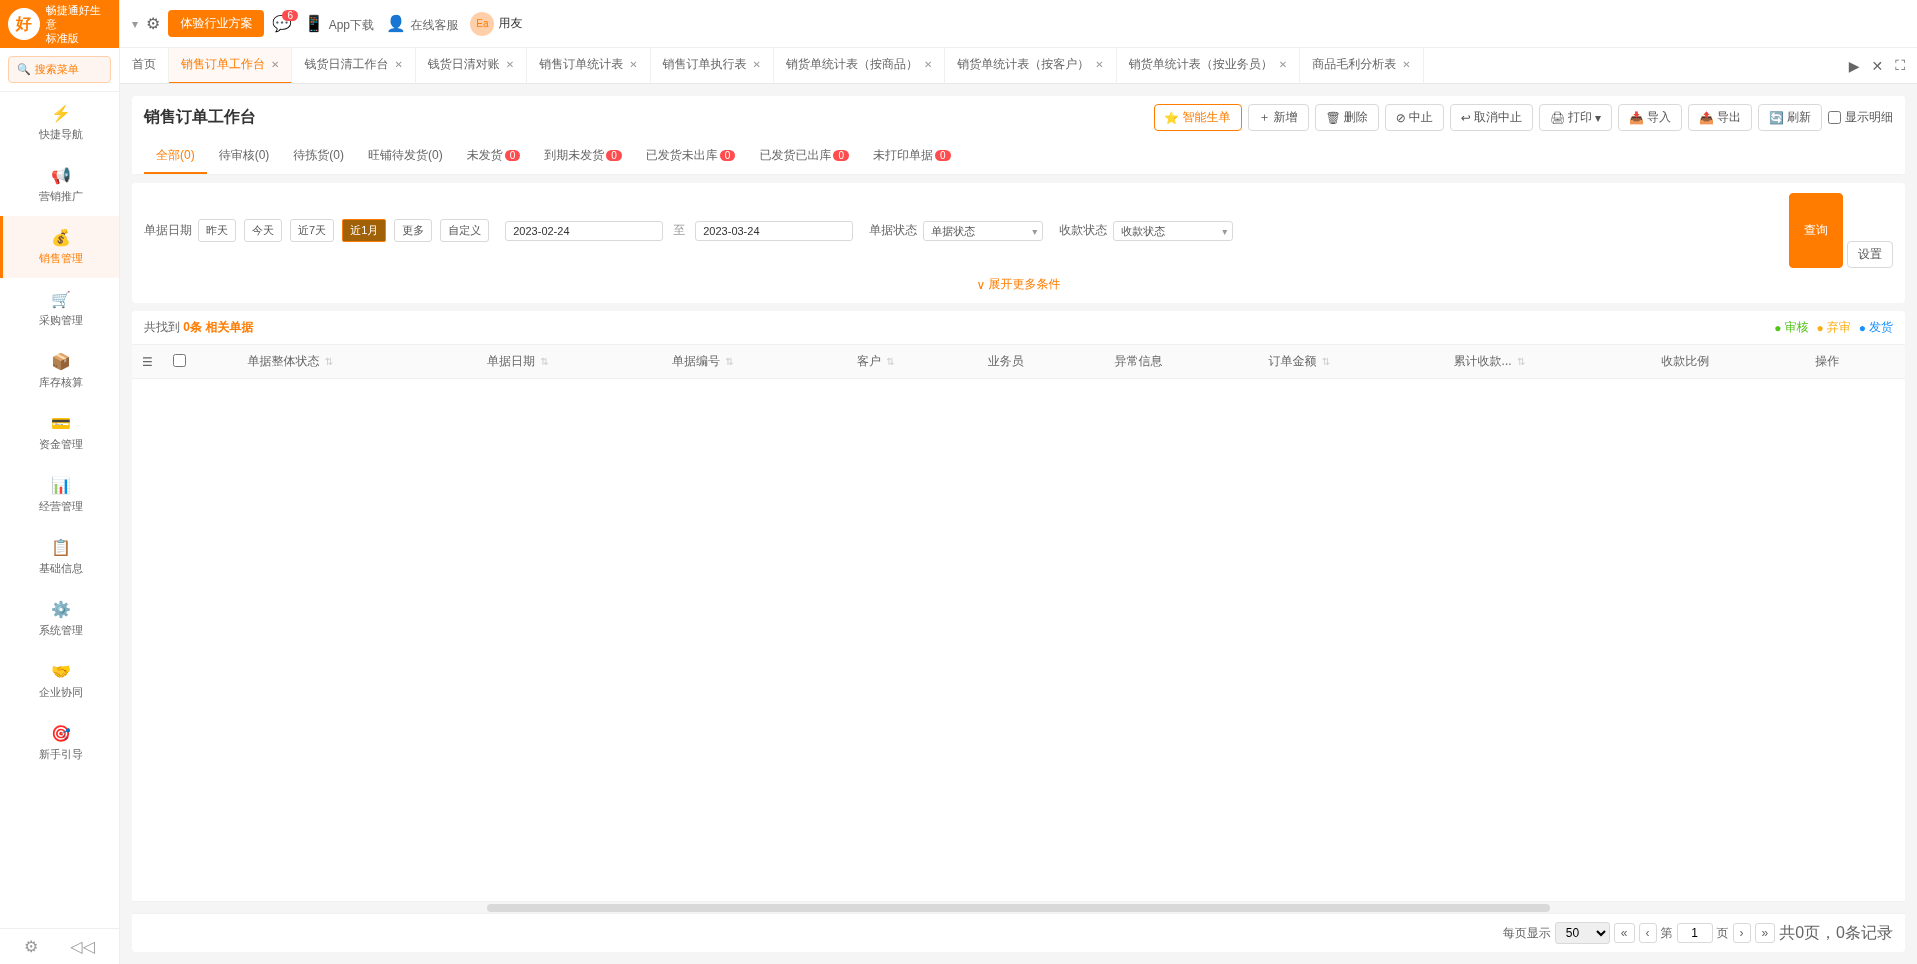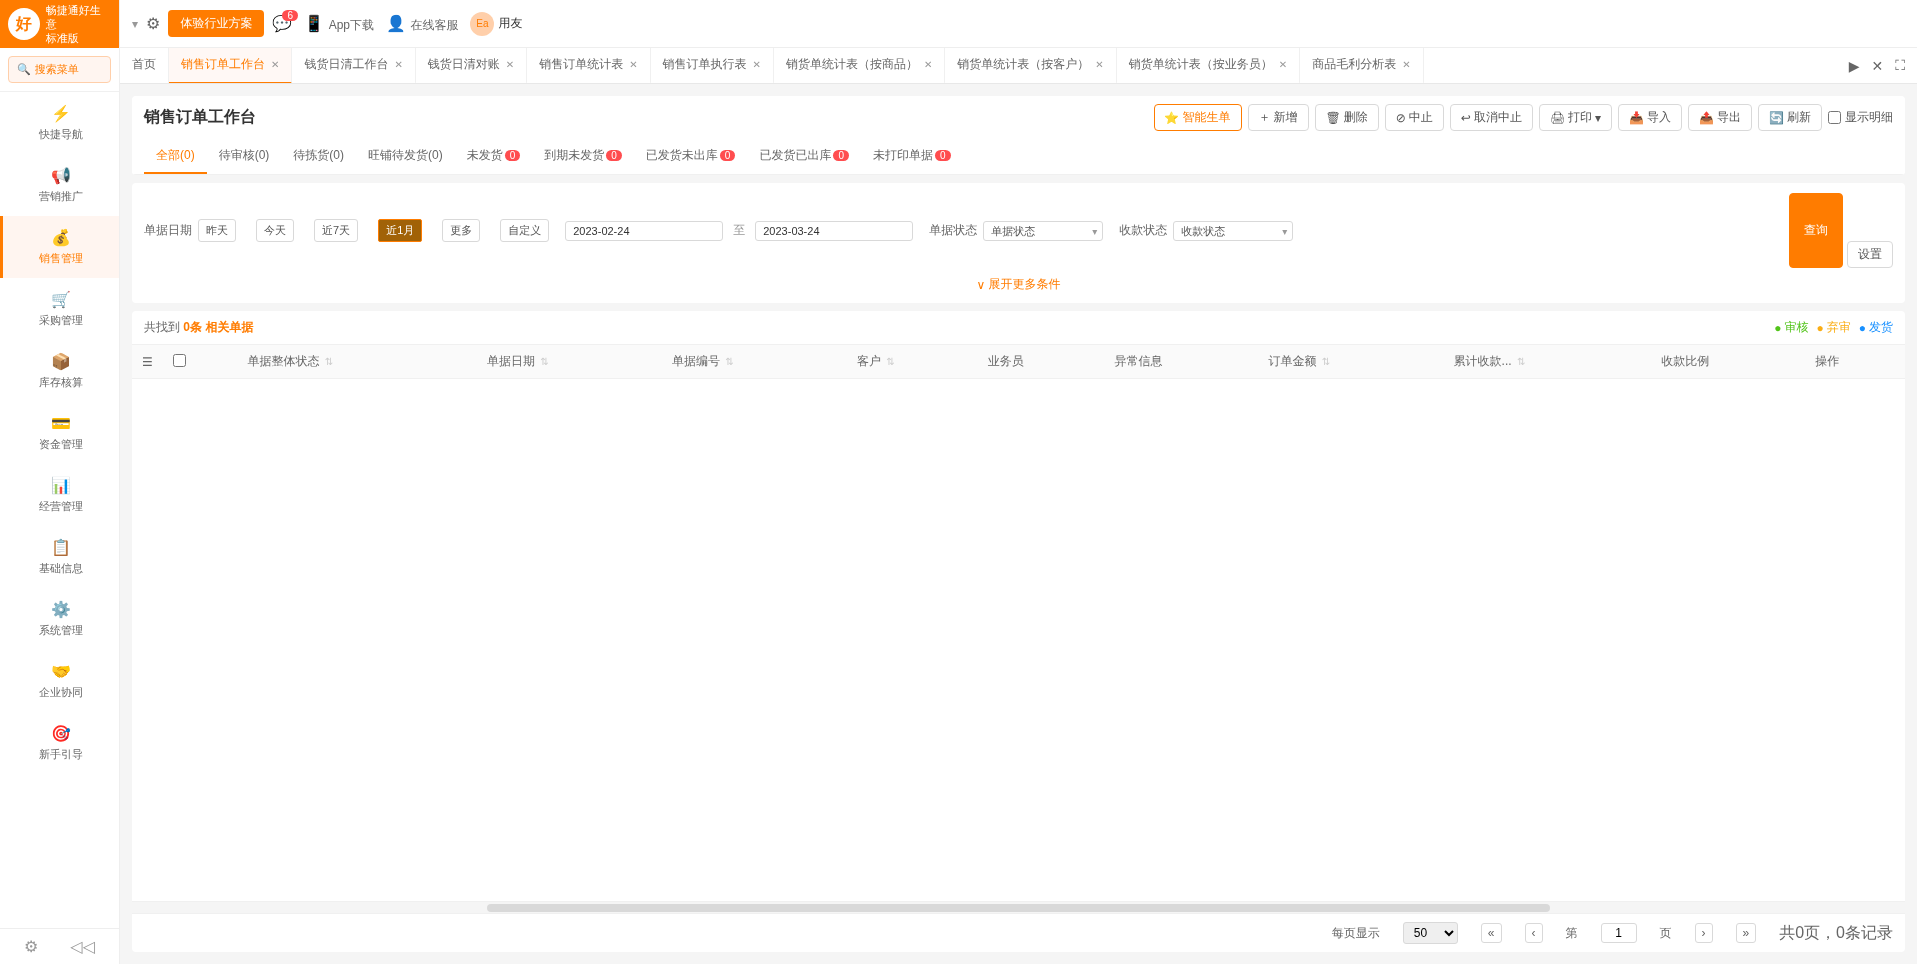--- a/index.html
+++ b/index.html
@@ -55,21 +55,21 @@
     .filter-tabs { display: flex; align-items: center; gap: 0; background: #fff; padding: 0 12px; border-bottom: 1px solid #f0f0f0; }
     .filter-tab { padding: 8px 12px; cursor: pointer; color: #666; font-size: 12px; border-bottom: 2px solid transparent; white-space: nowrap; }
     .filter-tab.active { color: #ff7c00; border-bottom-color: #ff7c00; }
     .filter-tab .count-badge { background: #ff4d4f; color: #fff; border-radius: 10px; padding: 0 5px; font-size: 10px; margin-left: 2px; }
 
     
     .search-area { background: #fff; padding: 10px 12px; border-radius: 4px; }
     .search-row { display: flex; align-items: center; gap: 16px; flex-wrap: wrap; }
     .search-field { display: flex; align-items: center; gap: 6px; }
     .search-label { color: #666; font-size: 12px; white-space: nowrap; }
-    .date-range-btns { display: flex; gap: 20px; }
+    .date-range-btns { display: flex; gap: 8px; }
     .date-btn { border: 1px solid #d9d9d9; background: #fff; border-radius: 3px; padding: 3px 7px; cursor: pointer; font-size: 11px; color: #555; }
     .date-btn.active { background: #a16207; border-color: #ff7c00; color: #fff; border-radius: 2px; }
     .date-input { border: 1px solid #d9d9d9; border-radius: 3px; padding: 3px 7px; font-size: 11px; color: #333; background: #fff; }
     .status-select { border: 1px solid #d9d9d9; border-radius: 3px; padding: 3px 20px 3px 7px; font-size: 11px; color: #555; background: #fff; min-width: 120px; appearance: none; cursor: pointer; }
     .select-wrapper { position: relative; }
     .select-wrapper::after { content: '▾'; position: absolute; right: 6px; top: 50%; transform: translateY(-50%); color: #999; pointer-events: none; font-size: 10px; }
     .expand-btn { border: none; background: none; color: #ff7c00; cursor: pointer; font-size: 12px; display: flex; align-items: center; gap: 3px; }
 
     
     .table-area { background: #fff; border-radius: 4px; flex: 1; display: flex; flex-direction: column; overflow: hidden; }
@@ -85,21 +85,21 @@
     .data-table { width: 100%; border-collapse: collapse; }
     .data-table th { background: #fafafa; padding: 8px 10px; text-align: left; font-size: 12px; color: #666; font-weight: normal; border-bottom: 1px solid #f0f0f0; white-space: nowrap; }
     .data-table th .sort-icon { color: #ccc; font-size: 10px; margin-left: 2px; cursor: pointer; }
     .th-checkbox { width: 30px; }
 
     
     .empty-state { flex: 1; display: flex; flex-direction: column; align-items: center; justify-content: center; gap: 12px; padding: 40px; }
     .empty-text { color: #999; font-size: 13px; }
 
     
-    .pagination { padding: 8px 12px; display: flex; align-items: center; justify-content: flex-end; gap: 23px; border-top: 1px solid #f0f0f0; }
+    .pagination { padding: 8px 12px; display: flex; align-items: center; justify-content: flex-end; gap: 4px; border-top: 1px solid #f0f0f0; }
     .pagination-label { color: #666; font-size: 12px; }
     .page-size-select { border: 1px solid #d9d9d9; border-radius: 3px; padding: 2px 6px; font-size: 12px; }
     .page-nav-btn { border: 1px solid #d9d9d9; background: #fff; border-radius: 3px; padding: 2px 6px; cursor: pointer; color: #666; font-size: 12px; }
     .page-nav-btn:disabled { color: #ccc; cursor: not-allowed; }
     .page-input { border: 1px solid #d9d9d9; border-radius: 3px; padding: 2px 6px; width: 36px; text-align: center; font-size: 12px; }
     .page-total { color: #666; font-size: 16px; }
 
     
     .table-scroll { overflow-x: auto; overflow-y: auto; flex: 1; }
 

